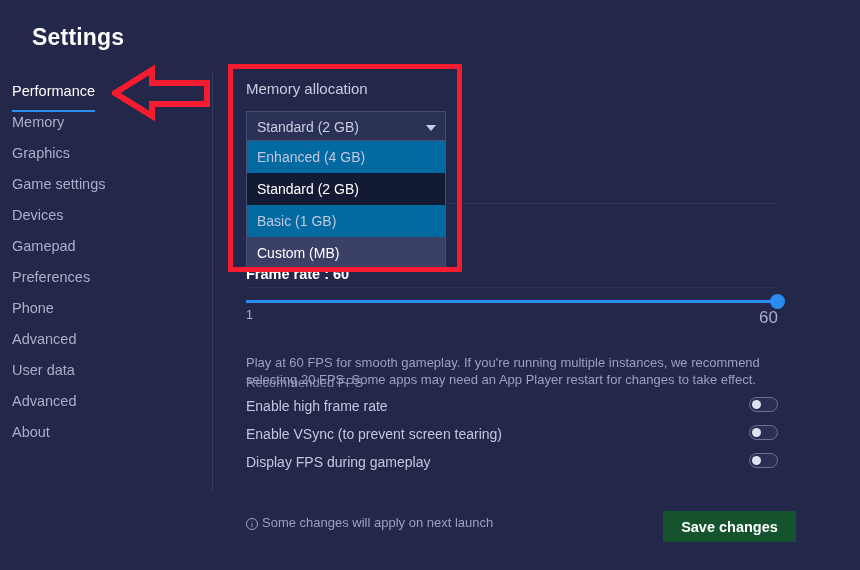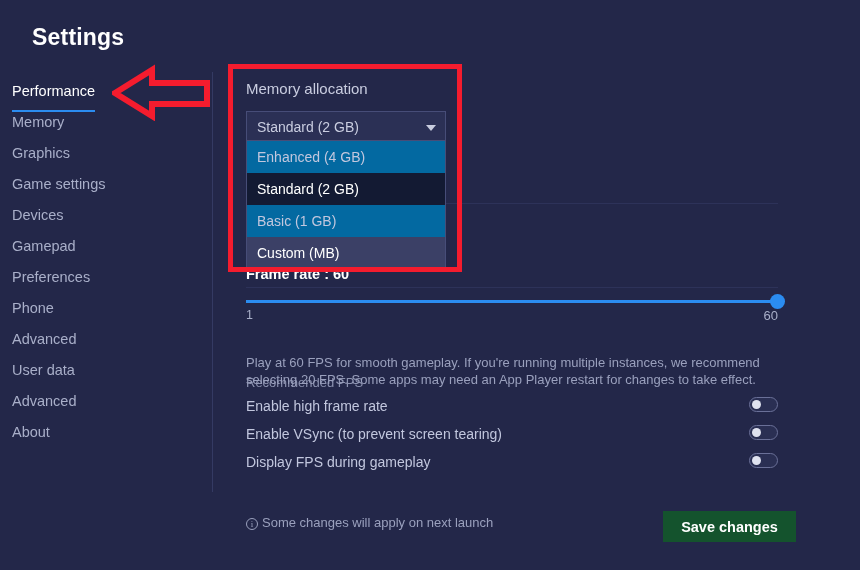--- a/index.html
+++ b/index.html
@@ -196,21 +196,21 @@
     top: 244px;
     font-size: 12.5px;
     color: #a9afc9;
   }
   #slider-max {
     position: absolute;
     left: 14px;
     width: 532px;
     top: 244px;
     text-align: right;
-    font-size: 13px;
+    font-size: 17px;
     color: #a9afc9;
   }
 
   #recommended-title {
     position: absolute;
     left: 14px;
     top: 271px;
     font-size: 13px;
     color: #8c92b0;
     margin-top: 40px;

